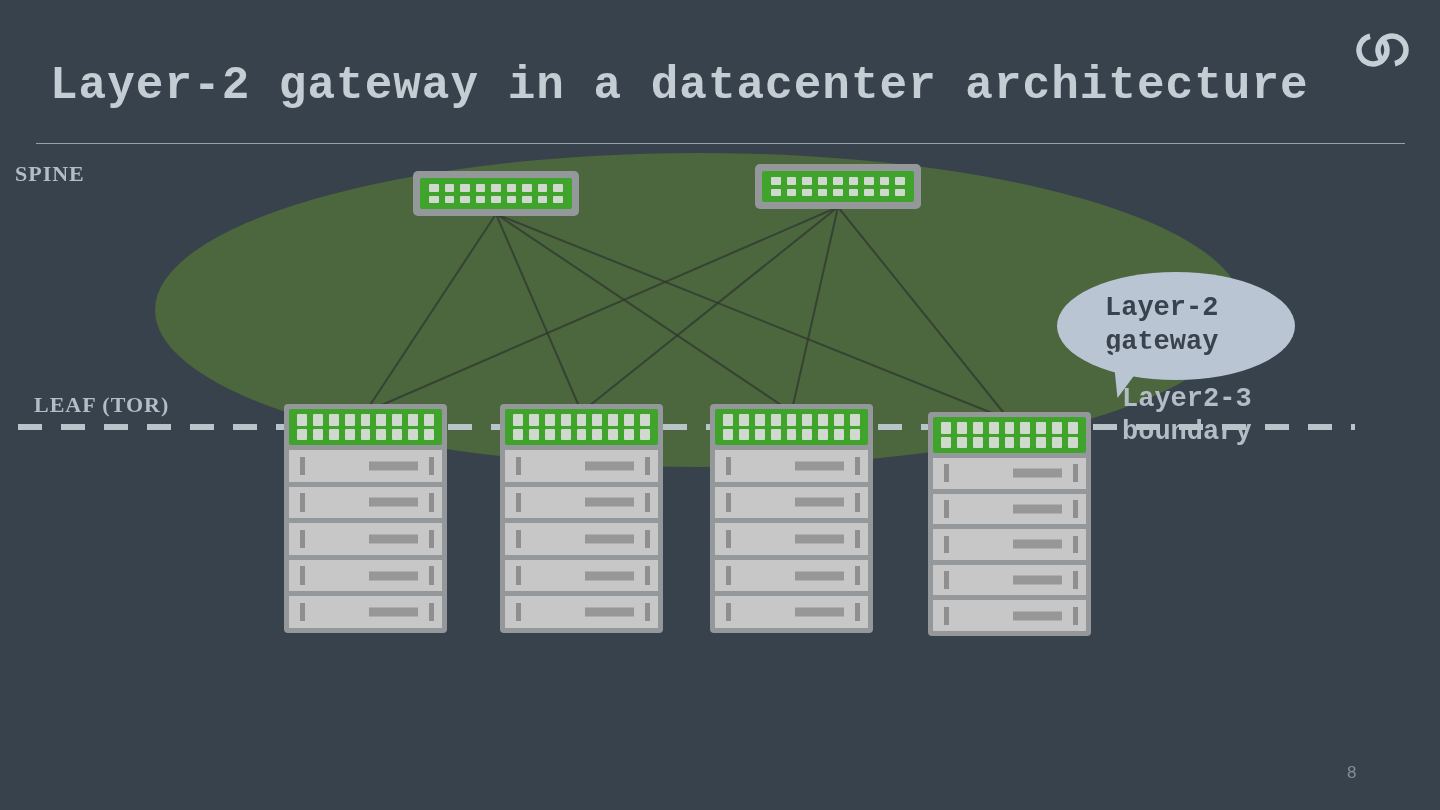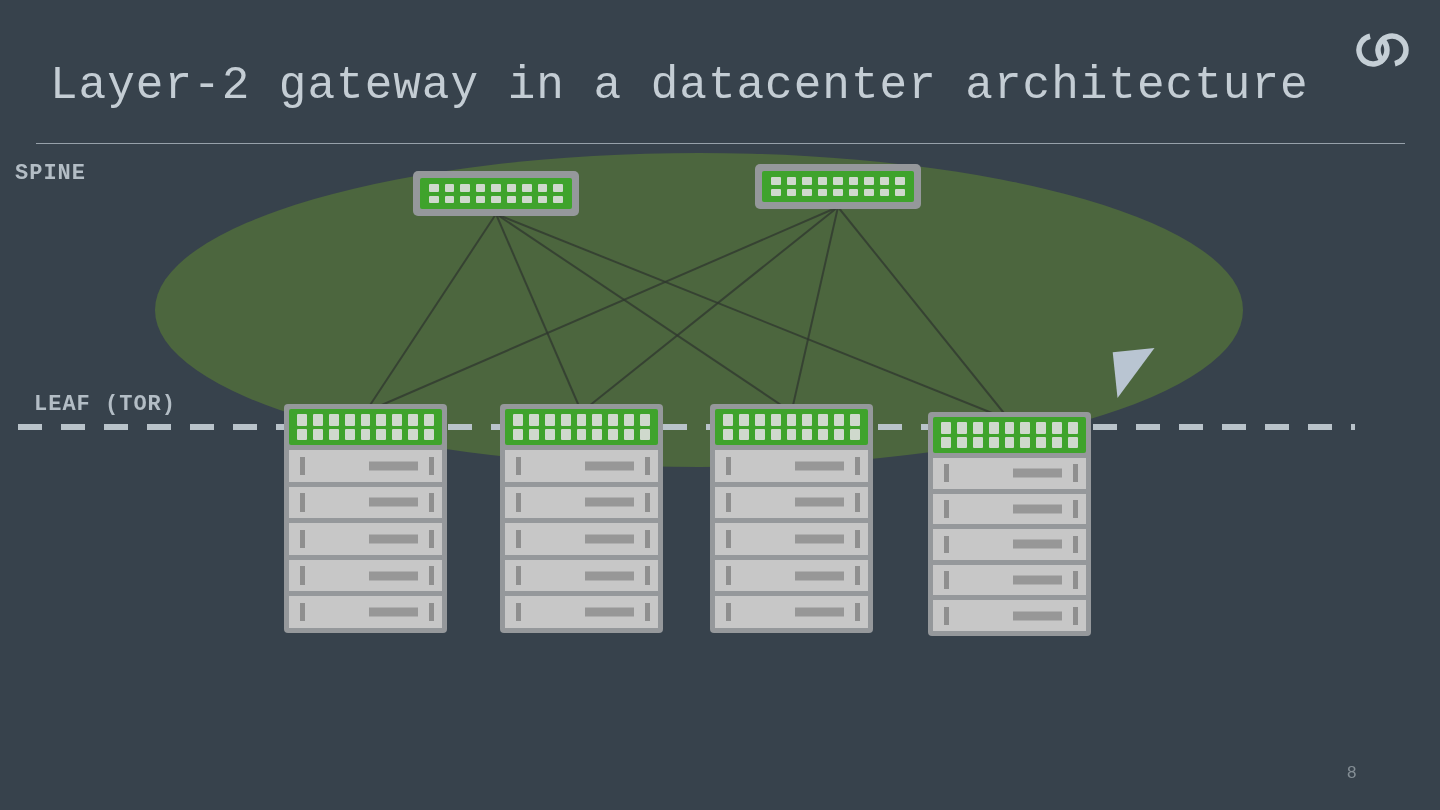--- a/index.html
+++ b/index.html
@@ -6,32 +6,33 @@
   #slide{
     position:relative;
     width:1440px;height:810px;
     background:var(--bg,#37424c);
     overflow:hidden;
     font-family:"Liberation Mono","DejaVu Sans Mono",monospace;
   }
   
   .title{
     position:absolute;left:50px;top:60px;
-    font-size:46px;font-weight:normal;letter-spacing:1px;
+    font-size:46px;font-weight:bold;letter-spacing:1px;
     color:var(--title-text,#c4cdd4);
     white-space:nowrap;
   }
   .title-rule{
     position:absolute;left:36px;top:143px;width:1369px;height:1px;
     background:var(--rule,#97a1aa);
   }
   .zone-label{
     position:absolute;
     font-size:22px;font-weight:bold;letter-spacing:1px;
     color:var(--label-text,#b3bdc5);
+    font-family:Liberation Serif, serif;
   }
   .spine-label{left:15px;top:161px;}
   .leaf-label{left:34px;top:392px;}
   .page-number{
     position:absolute;left:1347px;top:763px;
     font-family:"Liberation Sans","DejaVu Sans",sans-serif;
     font-size:17px;color:var(--page-text,#848e95);
   }
   
   .fabric-ellipse{
@@ -135,20 +136,24 @@
       <line x1="838" y1="207" x2="791.5" y2="412" stroke="rgba(47,55,47,0.75)" stroke-width="2"></line>
       <line x1="838" y1="207" x2="1009.5" y2="420" stroke="rgba(47,55,47,0.75)" stroke-width="2"></line>
     </svg>
 
   <div class="title">Layer-2 gateway in a datacenter architecture</div>
   <div class="title-rule"></div>
 
   <div class="zone-label spine-label">SPINE</div>
   <div class="zone-label leaf-label">LEAF (TOR)</div>
 
+  <div class="boundary-label">
+    <div>Layer2-3</div>
+    <div>boundary</div>
+  </div>
 
   <div class="dashed-line"></div>
 
   <div id="diagram-layer">
       <div class="switch" style="left: 413px; top: 171px; width: 166px; height: 45px;">
         <div class="switch-face" style="grid-template-columns: repeat(9, 1fr); grid-template-rows: repeat(2, 1fr);">
           <div class="port"></div>
           <div class="port"></div>
           <div class="port"></div>
           <div class="port"></div>
@@ -333,20 +338,26 @@
         </div>
         <div class="server-unit">
           <div class="server-hbar"></div>
         </div>
         <div class="server-unit">
           <div class="server-hbar"></div>
         </div>
       </div>
     </div>
 
+  <div class="callout">
+    <div class="callout-text">
+      <div>Layer-2</div>
+      <div>gateway</div>
+    </div>
+  </div>
   <div class="callout-tail"></div>
 
   <svg class="logo" width="64" height="56">
     <circle cx="23" cy="28" r="14" fill="none" stroke-width="5.5" stroke-dasharray="76 14" transform="rotate(-55 23 28)" stroke="#c5cfd6"></circle>
     <circle cx="42" cy="28" r="14" fill="none" stroke-width="5.5" stroke-dasharray="76 14" transform="rotate(125 42 28)" stroke="#c5cfd6"></circle>
   </svg>
 
   <div class="page-number">8</div>
 
 </div>

